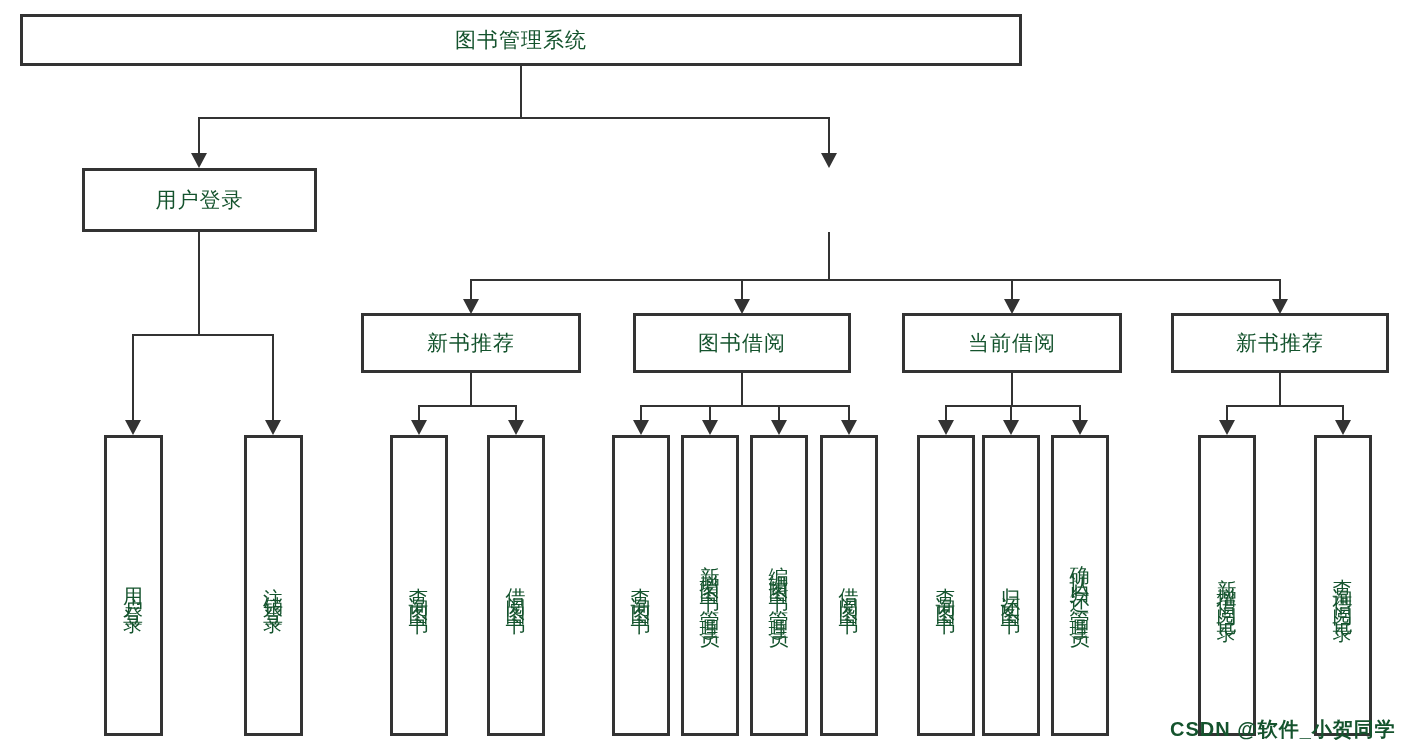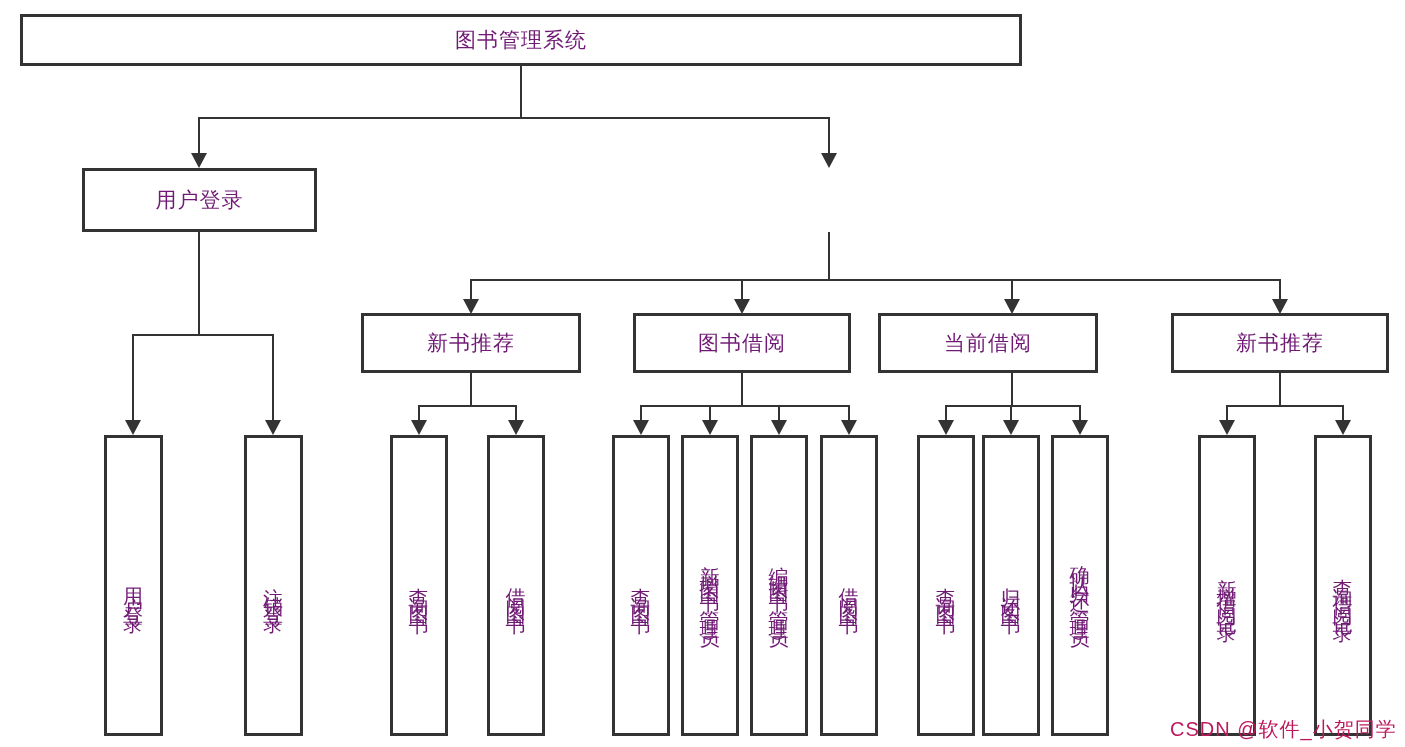--- a/index.html
+++ b/index.html
@@ -8,21 +8,21 @@
     width:1405px;height:747px;
     background:#ffffff;
     font-family:"Liberation Sans", sans-serif;
     overflow:hidden;
   }
   .box{
     position:absolute;
     box-sizing:border-box;
     background:#ffffff;
     border:3px solid #333333;
-    color:#701a75;
+    color:#14532d;
     display:flex;
     align-items:center;
     justify-content:center;
     z-index:2;
   }
   .hbox{font-size:21px;letter-spacing:1px;}
   .vbox{
     font-size:20px;
     writing-mode:vertical-rl;
     text-orientation:mixed;
@@ -35,24 +35,25 @@
   .arrow{
     position:absolute;width:0;height:0;z-index:1;
     border-left:8px solid transparent;
     border-right:8px solid transparent;
     border-top:15px solid #333333;
   }
   .watermark{
     position:absolute;
     left:1170px;top:716px;
     font-size:20px;
-    color:#be185d;
+    color:#14532d;
     letter-spacing:1px;
     z-index:5;
     white-space:nowrap;
+    font-weight:bold;
   }
 </style>
 </head>
 <body>
 
 <div class="canvas">
 
   <div class="box hbox" style="left:20px;top:14px;width:1002px;height:52px">
     <span>图书管理系统</span>
   </div>
@@ -63,21 +64,21 @@
 
 
   <div class="box hbox" style="left:361px;top:313px;width:220px;height:60px">
     <span>新书推荐</span>
   </div>
 
   <div class="box hbox" style="left:633px;top:313px;width:218px;height:60px">
     <span>图书借阅</span>
   </div>
 
-  <div class="box hbox" style="left:878px;top:313px;width:220px;height:60px">
+  <div class="box hbox" style="left:902px;top:313px;width:220px;height:60px">
     <span>当前借阅</span>
   </div>
 
   <div class="box hbox" style="left:1171px;top:313px;width:218px;height:60px">
     <span>新书推荐</span>
   </div>
 
   <div class="box vbox" style="left:104px;top:435px;width:59px;height:301px">
     <span>用户登录</span>
   </div>

